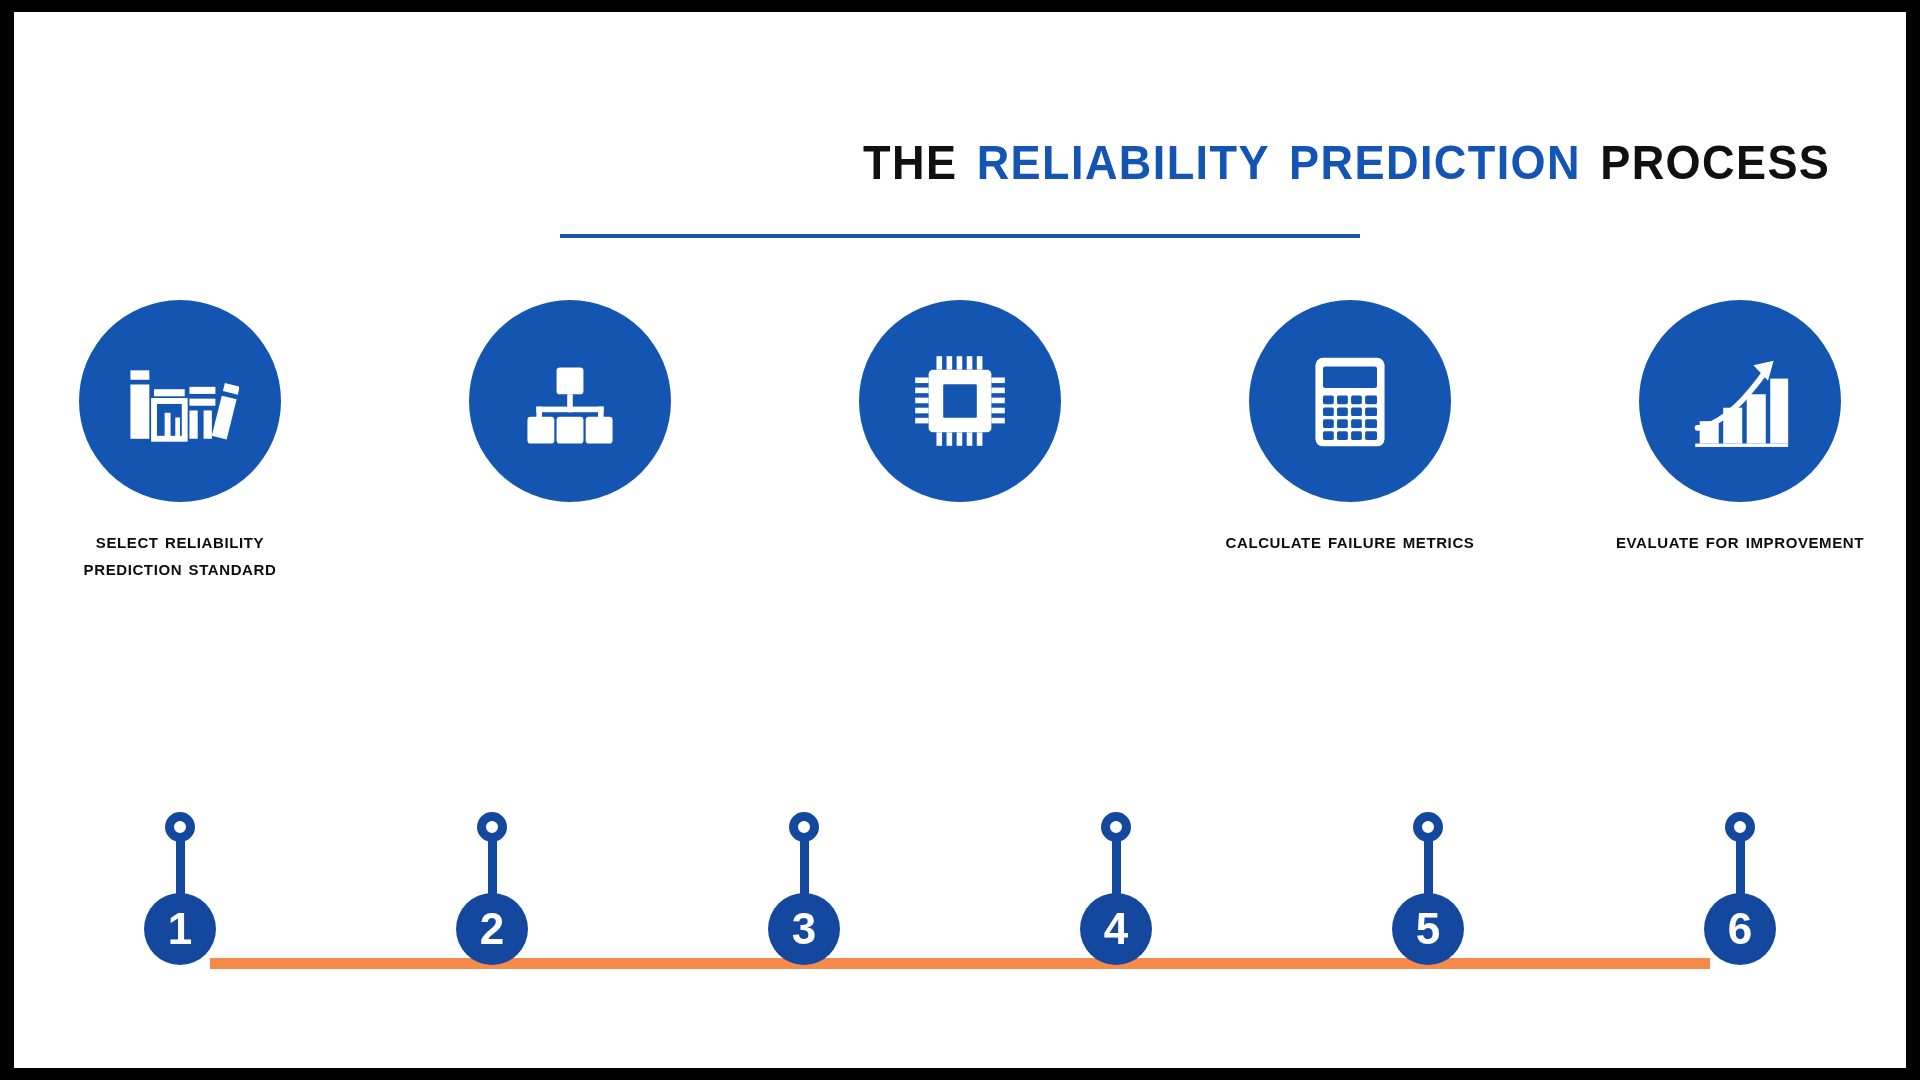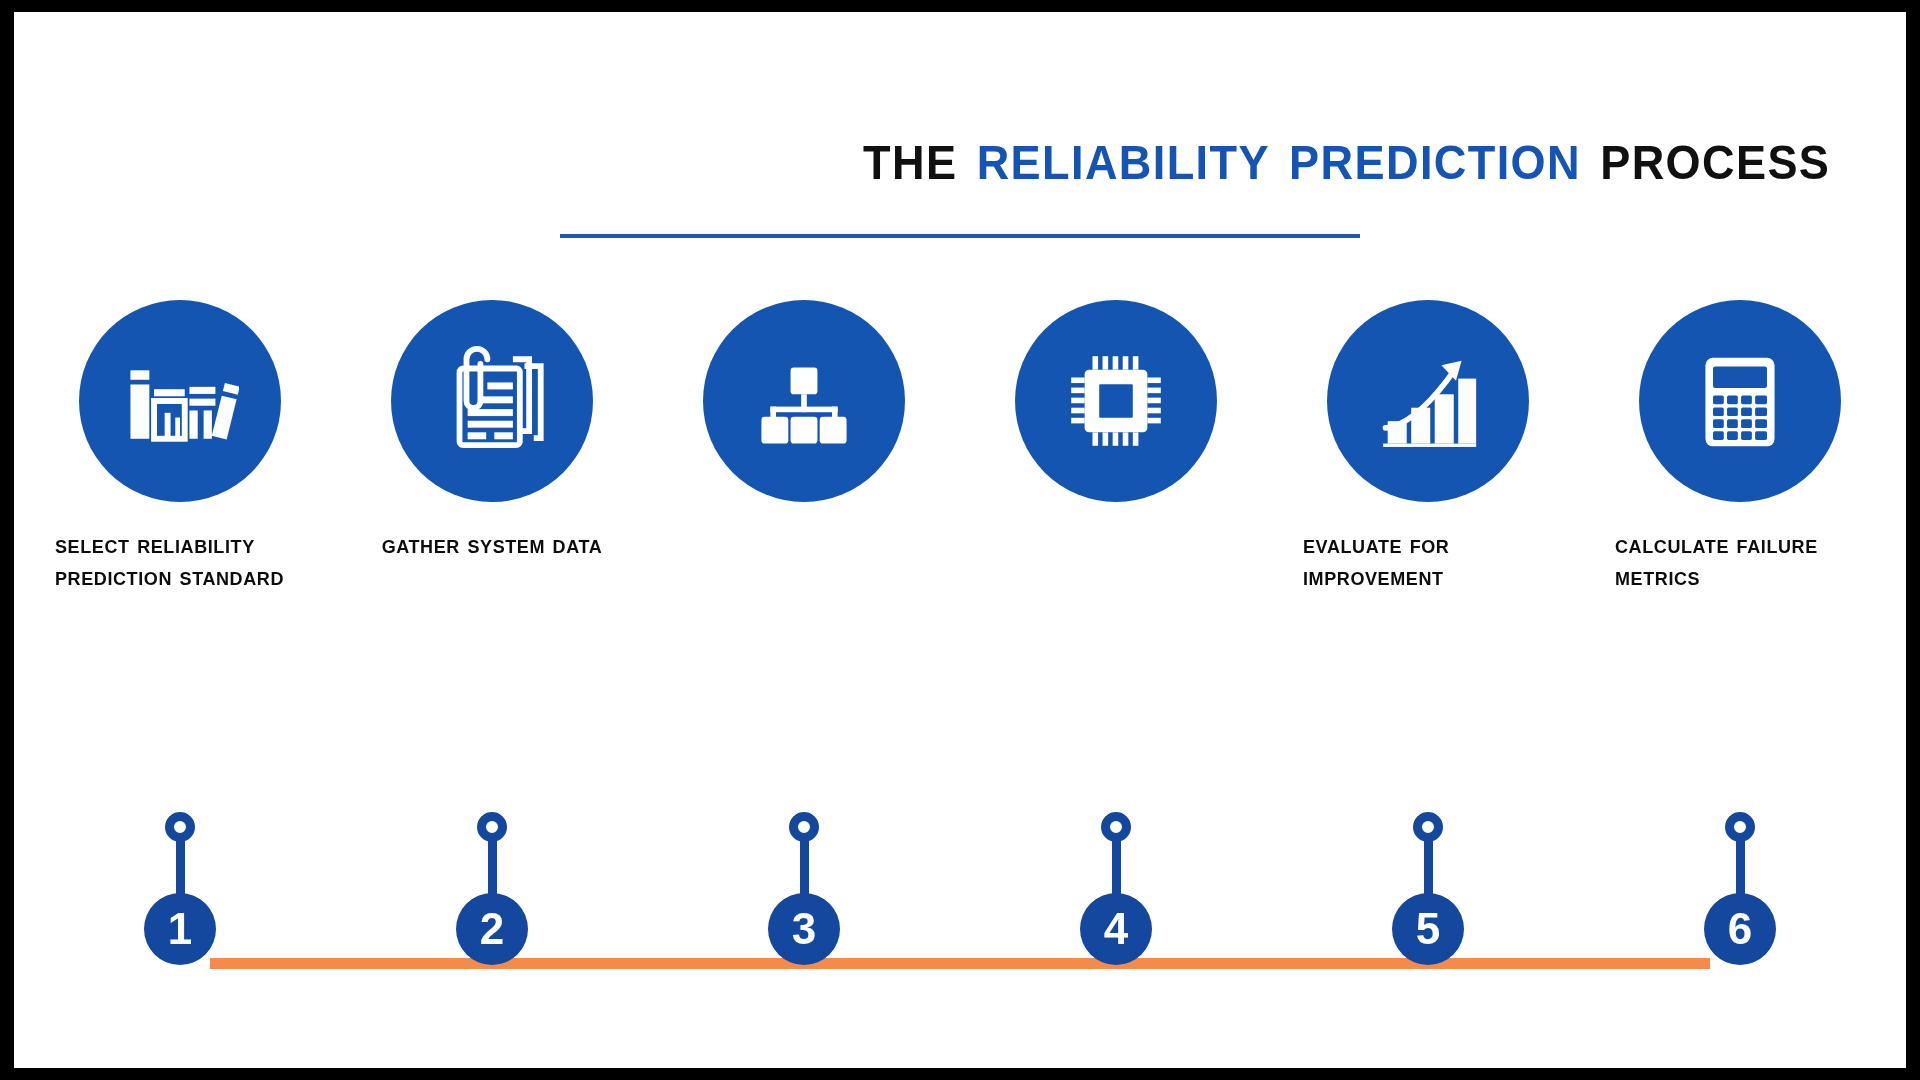--- a/index.html
+++ b/index.html
@@ -90,25 +90,25 @@
     align-items: center;
     justify-content: center;
     flex: none;
   }
   .icon-circle svg { display: block; }
 
   .step-label {
     margin-top: 26px;
     font-family: "Liberation Sans Narrow", "Liberation Sans", sans-serif;
     font-weight: bold;
-    font-size: 25px;
+    font-size: 21px;
     line-height: 1.28;
     letter-spacing: 0.6px;
     color: #0d0d0d;
-    text-align: left;
+    text-align: center;
     font-variant: small-caps;
     text-transform: lowercase;
     max-width: 250px;
   }
 
   
   .timeline {
     position: absolute;
     left: 30px;
     top: 800px;
@@ -203,43 +203,20 @@
                   <rect x="82" y="36" width="13" height="7"></rect>
                   <rect x="82" y="47" width="13" height="35"></rect>
                 </g>
               </g>
             </svg>
           </span>
         </div>
         <div class="step-label">Select Reliability Prediction Standard</div>
       </div>
 
-      <div class="step">
-        <div class="icon-circle">
-          <span>
-            <svg width="116" height="116" viewBox="0 0 100 100">
-              <g fill="none" stroke="#ffffff" stroke-width="5">
-                <path d="M78 20 h14 v62 h-6"></path>
-                <path d="M68 14 h14 v62 h-6"></path>
-                <rect x="22" y="22" width="52" height="66" rx="3"></rect>
-              </g>
-              <g fill="#ffffff">
-                <rect x="46" y="34" width="22" height="6"></rect>
-                <rect x="40" y="46" width="28" height="6"></rect>
-                <rect x="29" y="57" width="39" height="6"></rect>
-                <rect x="29" y="67" width="39" height="6"></rect>
-                <rect x="29" y="77" width="16" height="6"></rect>
-                <rect x="52" y="77" width="16" height="6"></rect>
-              </g>
-              <path d="M46 14 a9 9 0 0 0 -18 0 v36 a6 6 0 0 0 12 0 v-32" fill="none" stroke="#ffffff" stroke-width="5" stroke-linecap="round"></path>
-            </svg>
-          </span>
-        </div>
-        <div class="step-label">Gather System Data</div>
-      </div>
 
       <div class="step">
         <div class="icon-circle">
           <span>
             <svg width="112" height="112" viewBox="0 0 100 100">
               <g fill="#ffffff">
                 <rect x="38" y="20" width="24" height="24" rx="3"></rect>
                 <rect x="47.5" y="44" width="5" height="16"></rect>
                 <rect x="20" y="55" width="60" height="5"></rect>
                 <rect x="20" y="55" width="5" height="12"></rect>
@@ -284,39 +261,20 @@
               </g>
               <rect x="33" y="33" width="34" height="34" rx="3" fill="#1355b0" stroke="#ffffff" stroke-width="4"></rect>
             </svg>
           </span>
         </div>
       </div>
 
       <div class="step">
         <div class="icon-circle">
           <span>
-            <svg width="112" height="112" viewBox="0 0 100 100">
-              <g fill="#ffffff">
-                <rect x="14" y="68" width="17" height="20"></rect>
-                <rect x="35" y="56" width="17" height="32"></rect>
-                <rect x="56" y="44" width="17" height="44"></rect>
-                <rect x="77" y="30" width="16" height="58"></rect>
-                <rect x="10" y="88" width="83" height="3"></rect>
-              </g>
-              <path d="M12 74 C30 72 50 56 74 22" fill="none" stroke="#ffffff" stroke-width="5" stroke-linecap="round" stroke-dasharray="3 5 90"></path>
-              <path d="M62 18 L80 14 L75 32 Z" fill="#ffffff"></path>
-            </svg>
-          </span>
-        </div>
-        <div class="step-label">Evaluate for improvement</div>
-      </div>
-
-      <div class="step">
-        <div class="icon-circle">
-          <span>
             <svg width="108" height="108" viewBox="0 0 100 100">
               <rect x="18" y="10" width="64" height="82" rx="7" fill="#ffffff"></rect>
               <rect x="25" y="18" width="50" height="20" rx="2" fill="#1355b0"></rect>
               <g fill="#1355b0">
                 <rect x="25" y="45" width="10" height="8" rx="1.5"></rect>
                 <rect x="38" y="45" width="10" height="8" rx="1.5"></rect>
                 <rect x="51" y="45" width="10" height="8" rx="1.5"></rect>
                 <rect x="64" y="45" width="11" height="8" rx="1.5"></rect>
                 <rect x="25" y="56" width="10" height="8" rx="1.5"></rect>
                 <rect x="38" y="56" width="10" height="8" rx="1.5"></rect>
@@ -330,20 +288,39 @@
                 <rect x="38" y="78" width="10" height="8" rx="1.5"></rect>
                 <rect x="51" y="78" width="10" height="8" rx="1.5"></rect>
                 <rect x="64" y="78" width="11" height="8" rx="1.5"></rect>
               </g>
             </svg>
           </span>
         </div>
         <div class="step-label">Calculate Failure Metrics</div>
       </div>
 
+      <div class="step">
+        <div class="icon-circle">
+          <span>
+            <svg width="112" height="112" viewBox="0 0 100 100">
+              <g fill="#ffffff">
+                <rect x="14" y="68" width="17" height="20"></rect>
+                <rect x="35" y="56" width="17" height="32"></rect>
+                <rect x="56" y="44" width="17" height="44"></rect>
+                <rect x="77" y="30" width="16" height="58"></rect>
+                <rect x="10" y="88" width="83" height="3"></rect>
+              </g>
+              <path d="M12 74 C30 72 50 56 74 22" fill="none" stroke="#ffffff" stroke-width="5" stroke-linecap="round" stroke-dasharray="3 5 90"></path>
+              <path d="M62 18 L80 14 L75 32 Z" fill="#ffffff"></path>
+            </svg>
+          </span>
+        </div>
+        <div class="step-label">Evaluate for improvement</div>
+      </div>
+
     </div>
 
     <div class="timeline">
       <div class="track"></div>
       <div class="markers">
 
         <div class="marker">
           <div class="ring"></div>
           <div class="stem"></div>
           <div class="bubble">1</div>

